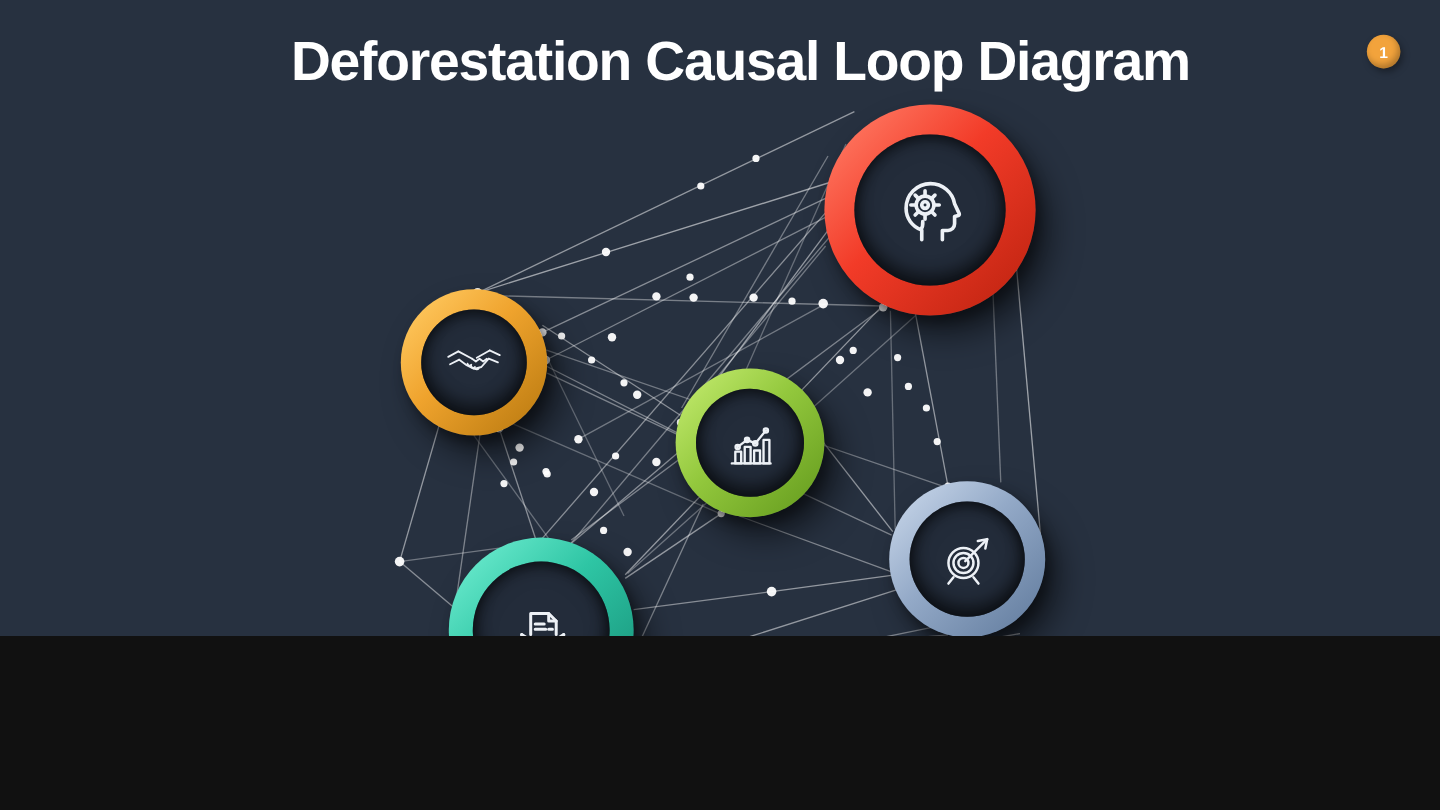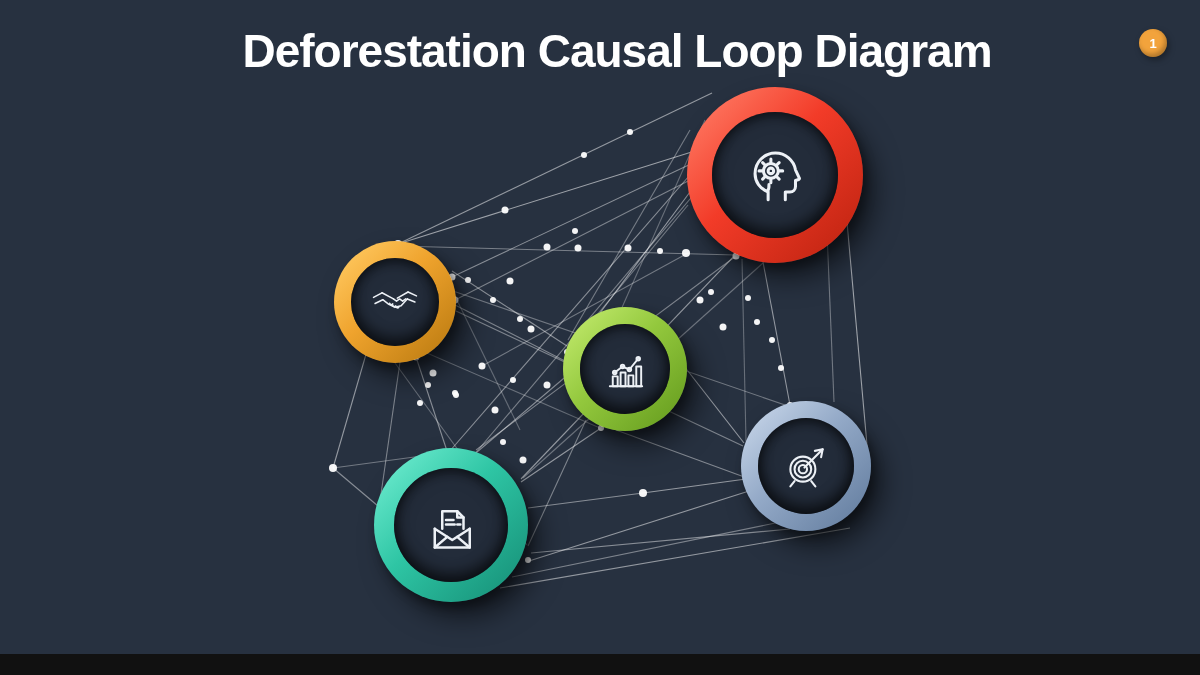--- a/index.html
+++ b/index.html
@@ -1,18 +1,18 @@
 <!DOCTYPE html>
 <html><head>
 <meta charset="utf-8">
 <style>
   html,body{margin:0;padding:0;background:#111;}
   .slide{
     position:relative;
-    width:1200px;height:654px;
+    width:1200px;height:530px;
     overflow:hidden;
     font-family:"Liberation Sans", sans-serif;
   }
   .slide-title{
     position:absolute;
     top:24px;left:0;width:100%;
     margin:0;
     text-align:center;
     transform:translateX(17px);
     font-size:46px;

